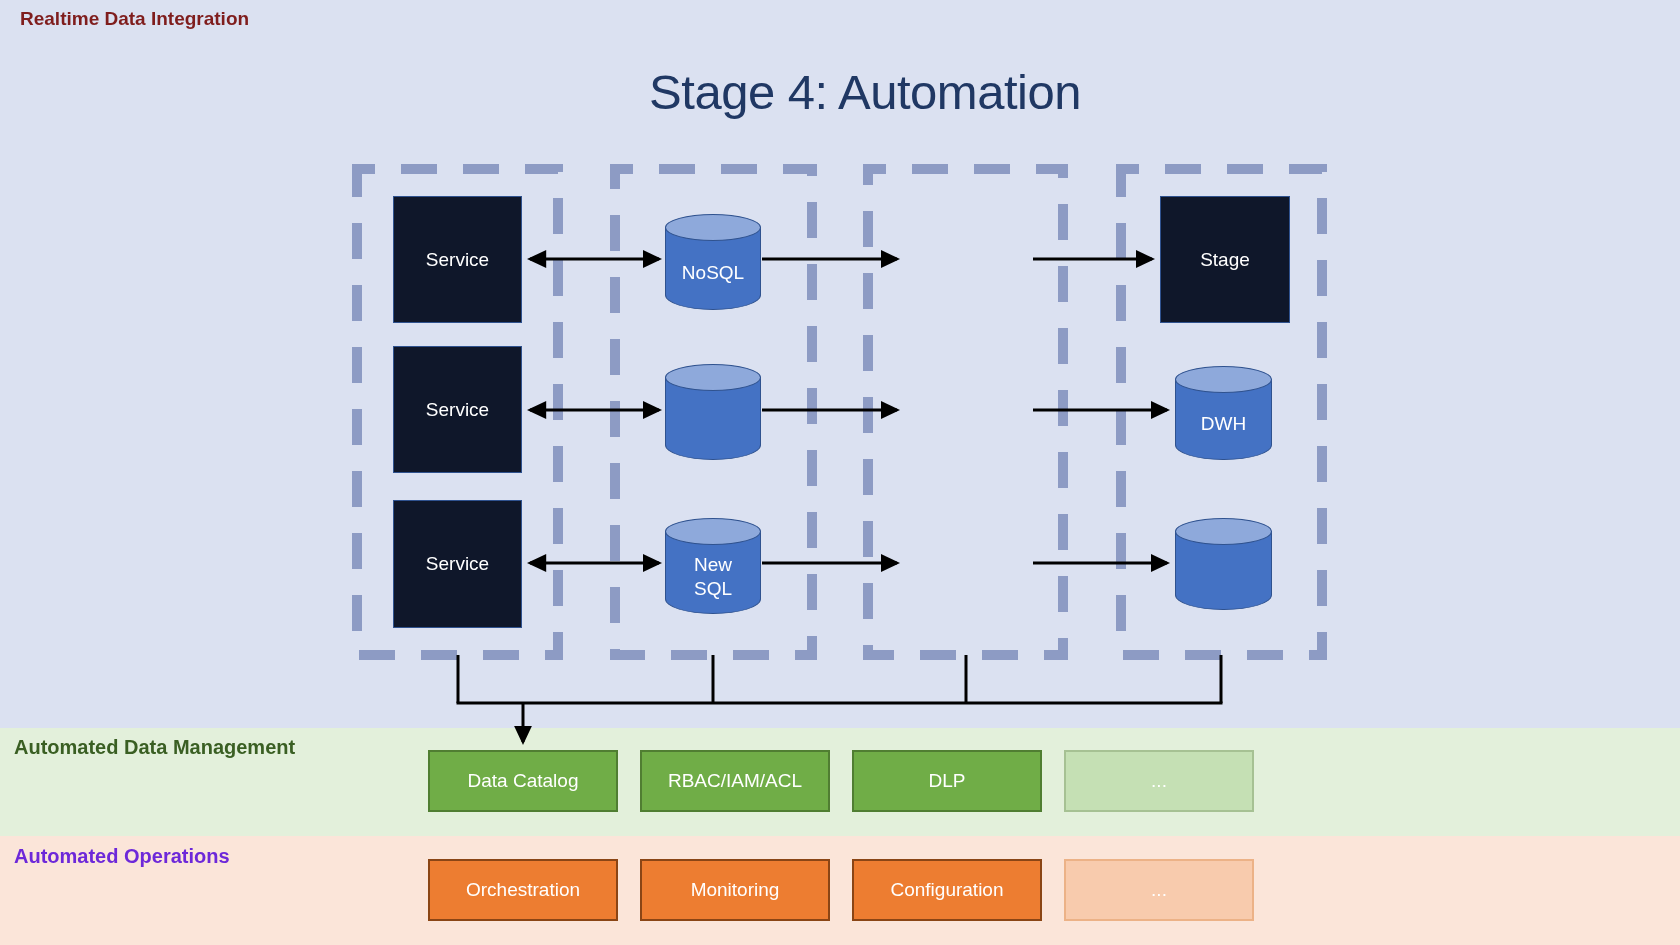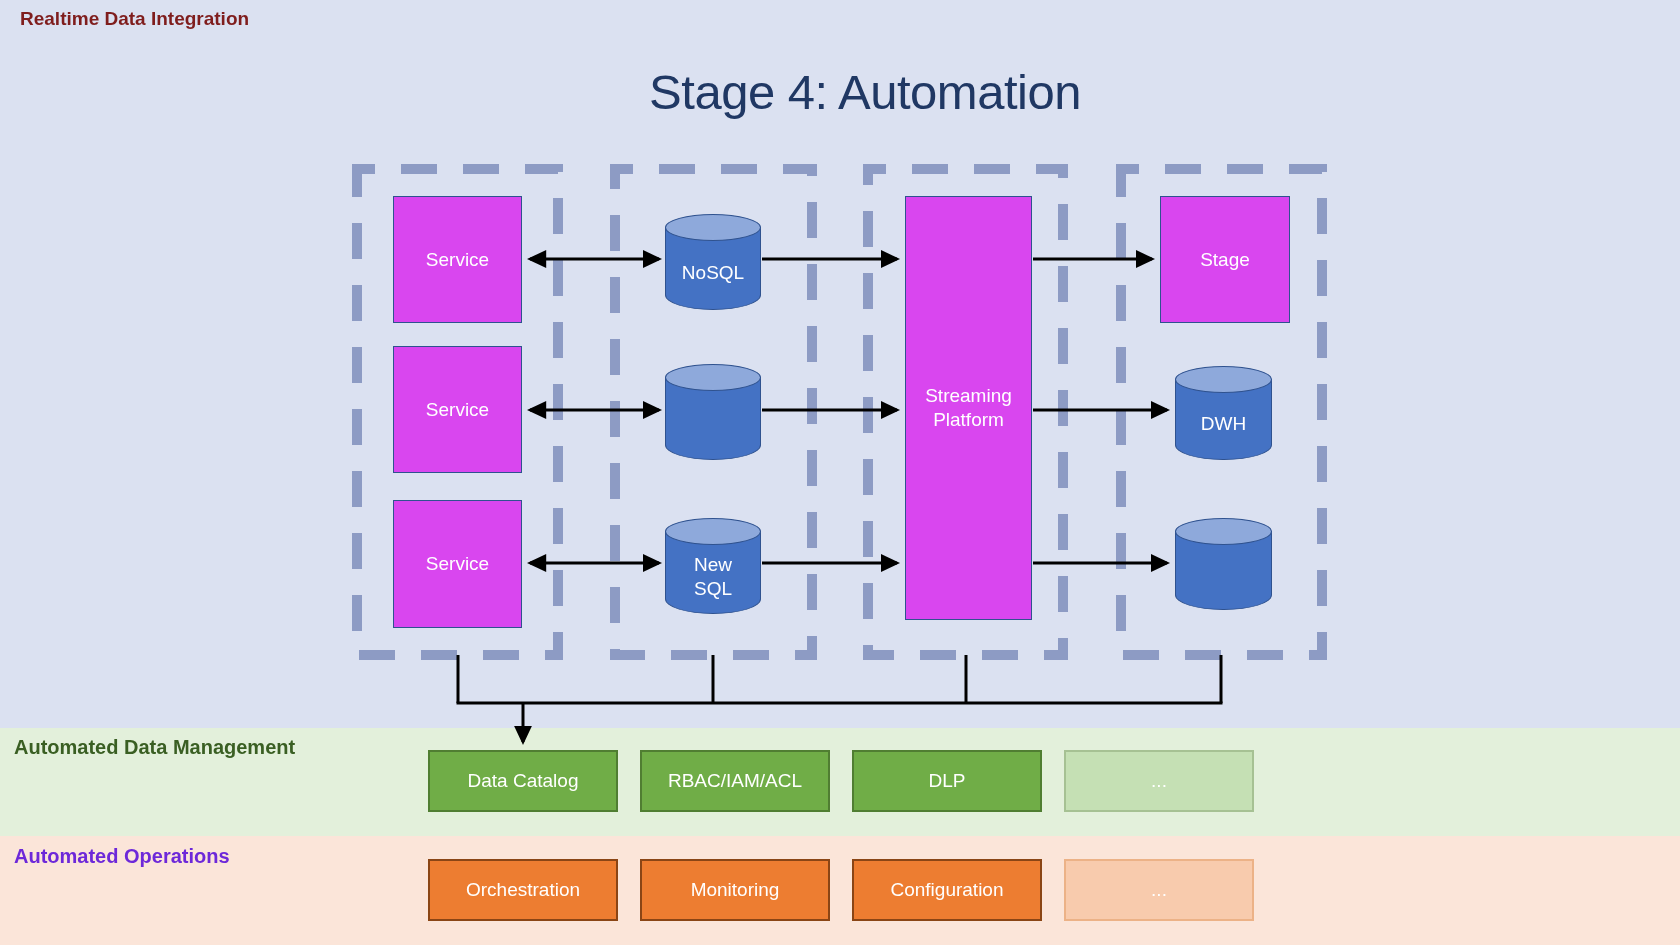--- a/index.html
+++ b/index.html
@@ -22,21 +22,21 @@
   .band-mgmt{top:728px;height:108px;background:#e3f0db;}
   .band-ops{top:836px;height:109px;background:#fbe5d9;}
   .band-label{font-size:20px;font-weight:bold;}
   .band-label-mgmt{left:14px;top:736px;color:#3a5f23;}
   .band-label-ops{left:14px;top:845px;color:#6d28d9;}
   
   .node{
     display:flex;align-items:center;justify-content:center;text-align:center;
     color:#ffffff;font-size:19px;line-height:1.25;box-sizing:border-box;
   }
-  .node-blue{background:#d946ef;border:1.5px solid #2f528f;z-index:3;}
+  .node-blue{background:#0f172a;border:1.5px solid #2f528f;z-index:3;}
   .box-green{background:#70ad47;border:2px solid #507e32;z-index:3;}
   .box-green-muted{background:#c5e0b4;border:2px solid #a6c193;z-index:3;}
   .box-orange{background:#ed7d31;border:2px solid #8a4515;z-index:3;}
   .box-orange-muted{background:#f8cbad;border:2px solid #ecb287;z-index:3;}
   
   .cyl{z-index:3;}
   .cyl .cyl-body{
     position:absolute;left:0;right:0;top:13px;bottom:0;
     background:#4472c4;border:1.5px solid #2f528f;box-sizing:border-box;
     border-radius:0 0 48px 48px / 0 0 15px 15px;
@@ -133,23 +133,20 @@
     <div class="cyl-top"></div>
   </div>
   <div class="abs cyl" style="left:665px;top:518px;width:96px;height:96px;">
     <div class="cyl-body"></div>
     <div class="cyl-top"></div>
     <div class="cyl-label">
         <span>New SQL</span>
       </div>
   </div>
 
-  <div class="abs node node-blue" style="left:905px;top:196px;width:127px;height:424px;">
-    <span style="max-width:105px;">Streaming Platform</span>
-  </div>
 
   <div class="abs node node-blue" style="left:1160px;top:196px;width:130px;height:127px;">
     <span>Stage</span>
   </div>
   <div class="abs cyl" style="left:1175px;top:366px;width:97px;height:94px;">
     <div class="cyl-body"></div>
     <div class="cyl-top"></div>
     <div class="cyl-label">
         <span>DWH</span>
       </div>

